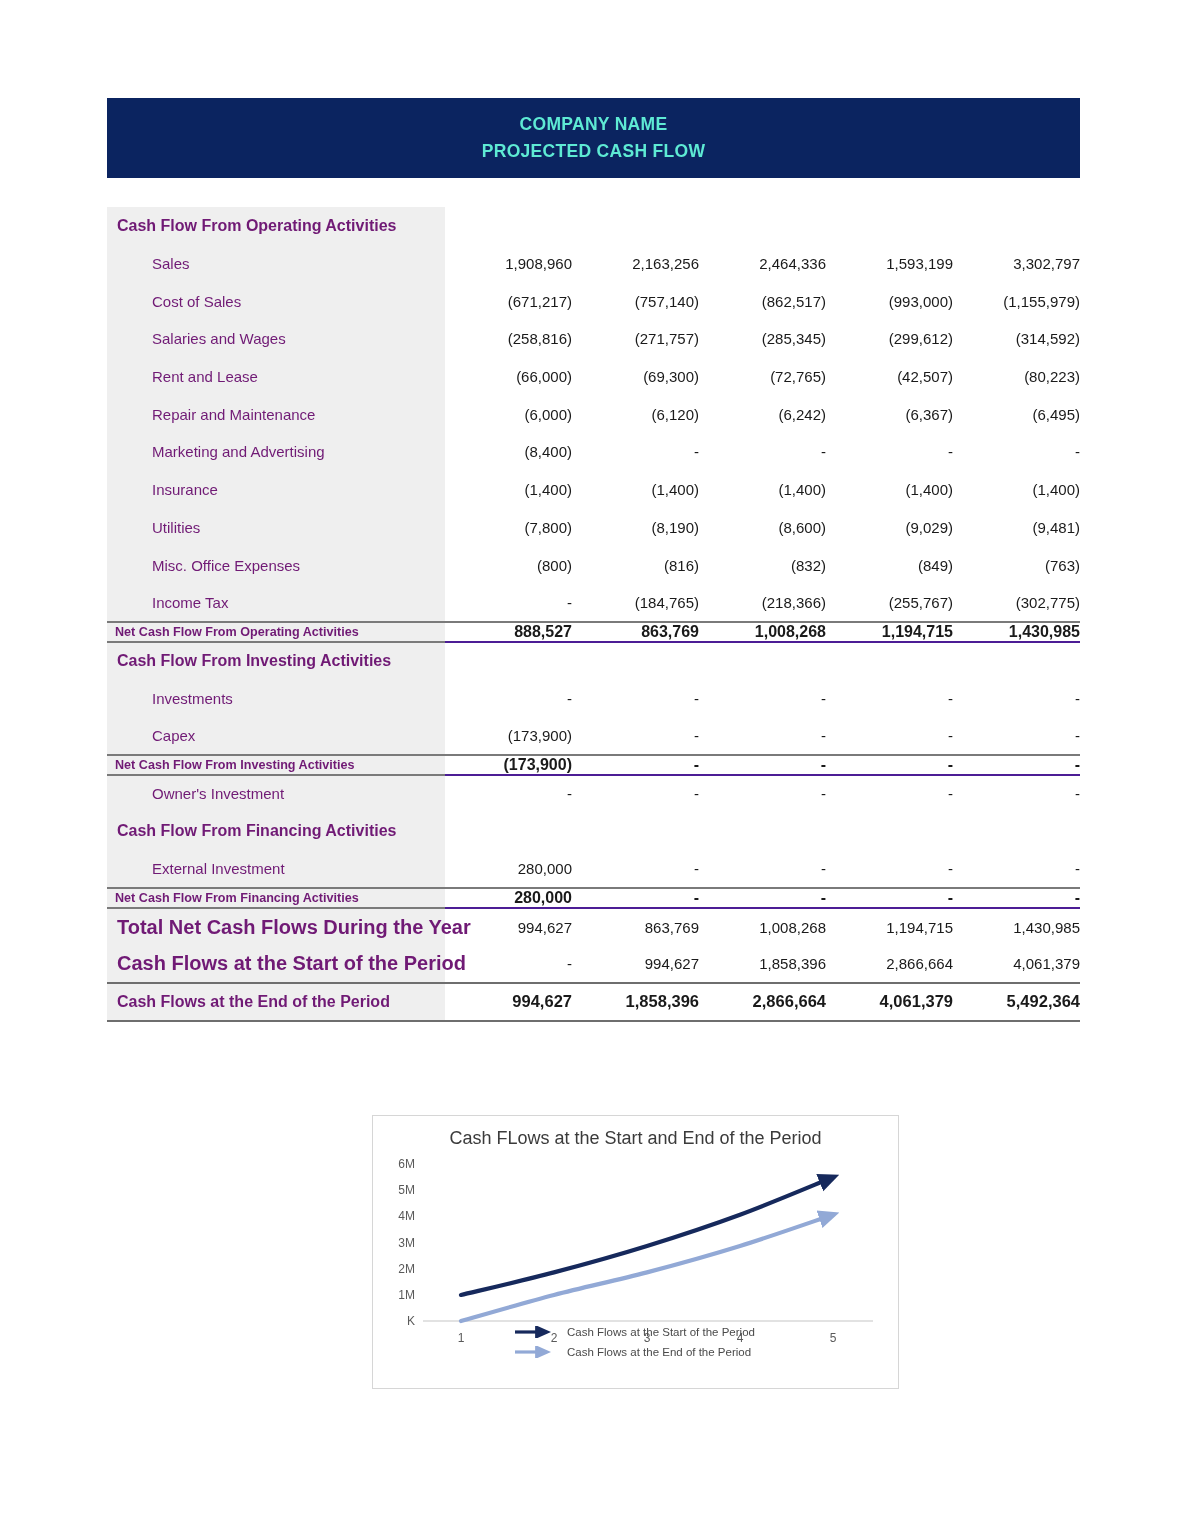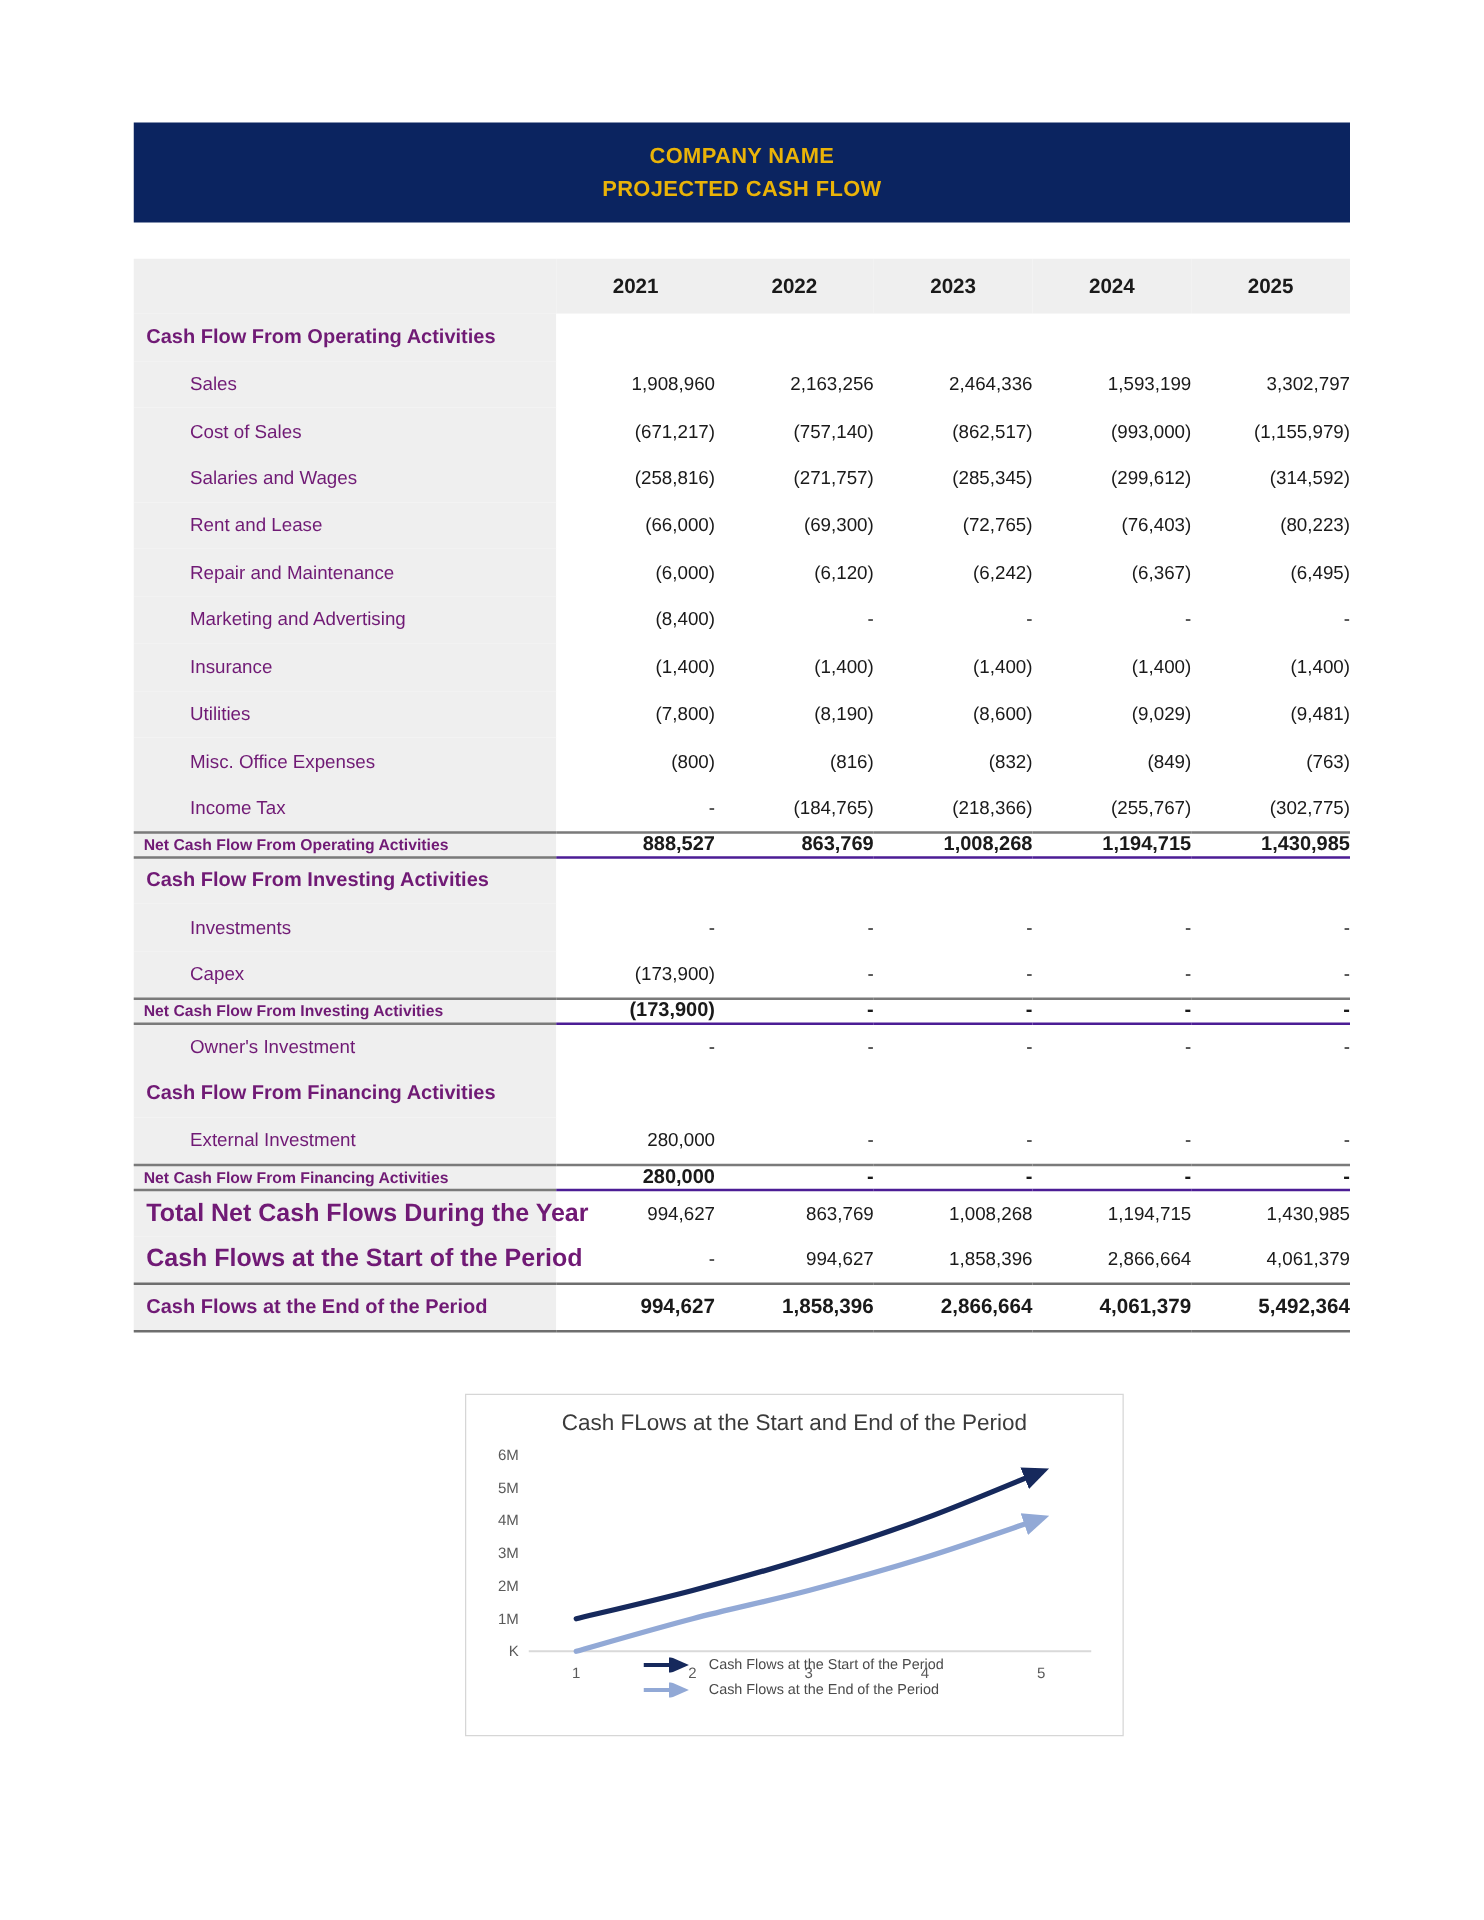--- a/index.html
+++ b/index.html
@@ -31,21 +31,21 @@
     width: 973px;
     height: 80px;
     background: #0b2460;
     display: flex;
     flex-direction: column;
     align-items: center;
     justify-content: center;
     gap: 10px;
   }
   .banner-line {
-    color: #eab308;
+    color: #5eead4;
     font-weight: bold;
     font-size: 17.5px;
     letter-spacing: 0.3px;
     line-height: 1;
   }
 
   
   .table {
     position: absolute;
     left: 107px;
@@ -205,28 +205,20 @@
   <table class="table">
     <colgroup>
       <col class="c-label">
         <col class="c-num">
         <col class="c-num">
         <col class="c-num">
         <col class="c-num">
         <col class="c-num">
     </colgroup>
     <tbody id="table-body">
-        <tr class="row hrow">
-          <td class="cell-label"></td>
-          <td class="cell-num">2021</td>
-          <td class="cell-num">2022</td>
-          <td class="cell-num">2023</td>
-          <td class="cell-num">2024</td>
-          <td class="cell-num">2025</td>
-        </tr>
         <tr class="row section">
           <td class="cell-label">Cash Flow From Operating Activities</td>
           <td class="cell-num"></td>
           <td class="cell-num"></td>
           <td class="cell-num"></td>
           <td class="cell-num"></td>
           <td class="cell-num"></td>
         </tr>
         <tr class="row item">
           <td class="cell-label">Sales</td>
@@ -250,21 +242,21 @@
           <td class="cell-num">(271,757)</td>
           <td class="cell-num">(285,345)</td>
           <td class="cell-num">(299,612)</td>
           <td class="cell-num">(314,592)</td>
         </tr>
         <tr class="row item">
           <td class="cell-label">Rent and Lease</td>
           <td class="cell-num">(66,000)</td>
           <td class="cell-num">(69,300)</td>
           <td class="cell-num">(72,765)</td>
-          <td class="cell-num">(76,403)</td>
+          <td class="cell-num">(42,507)</td>
           <td class="cell-num">(80,223)</td>
         </tr>
         <tr class="row item">
           <td class="cell-label">Repair and Maintenance</td>
           <td class="cell-num">(6,000)</td>
           <td class="cell-num">(6,120)</td>
           <td class="cell-num">(6,242)</td>
           <td class="cell-num">(6,367)</td>
           <td class="cell-num">(6,495)</td>
         </tr>

